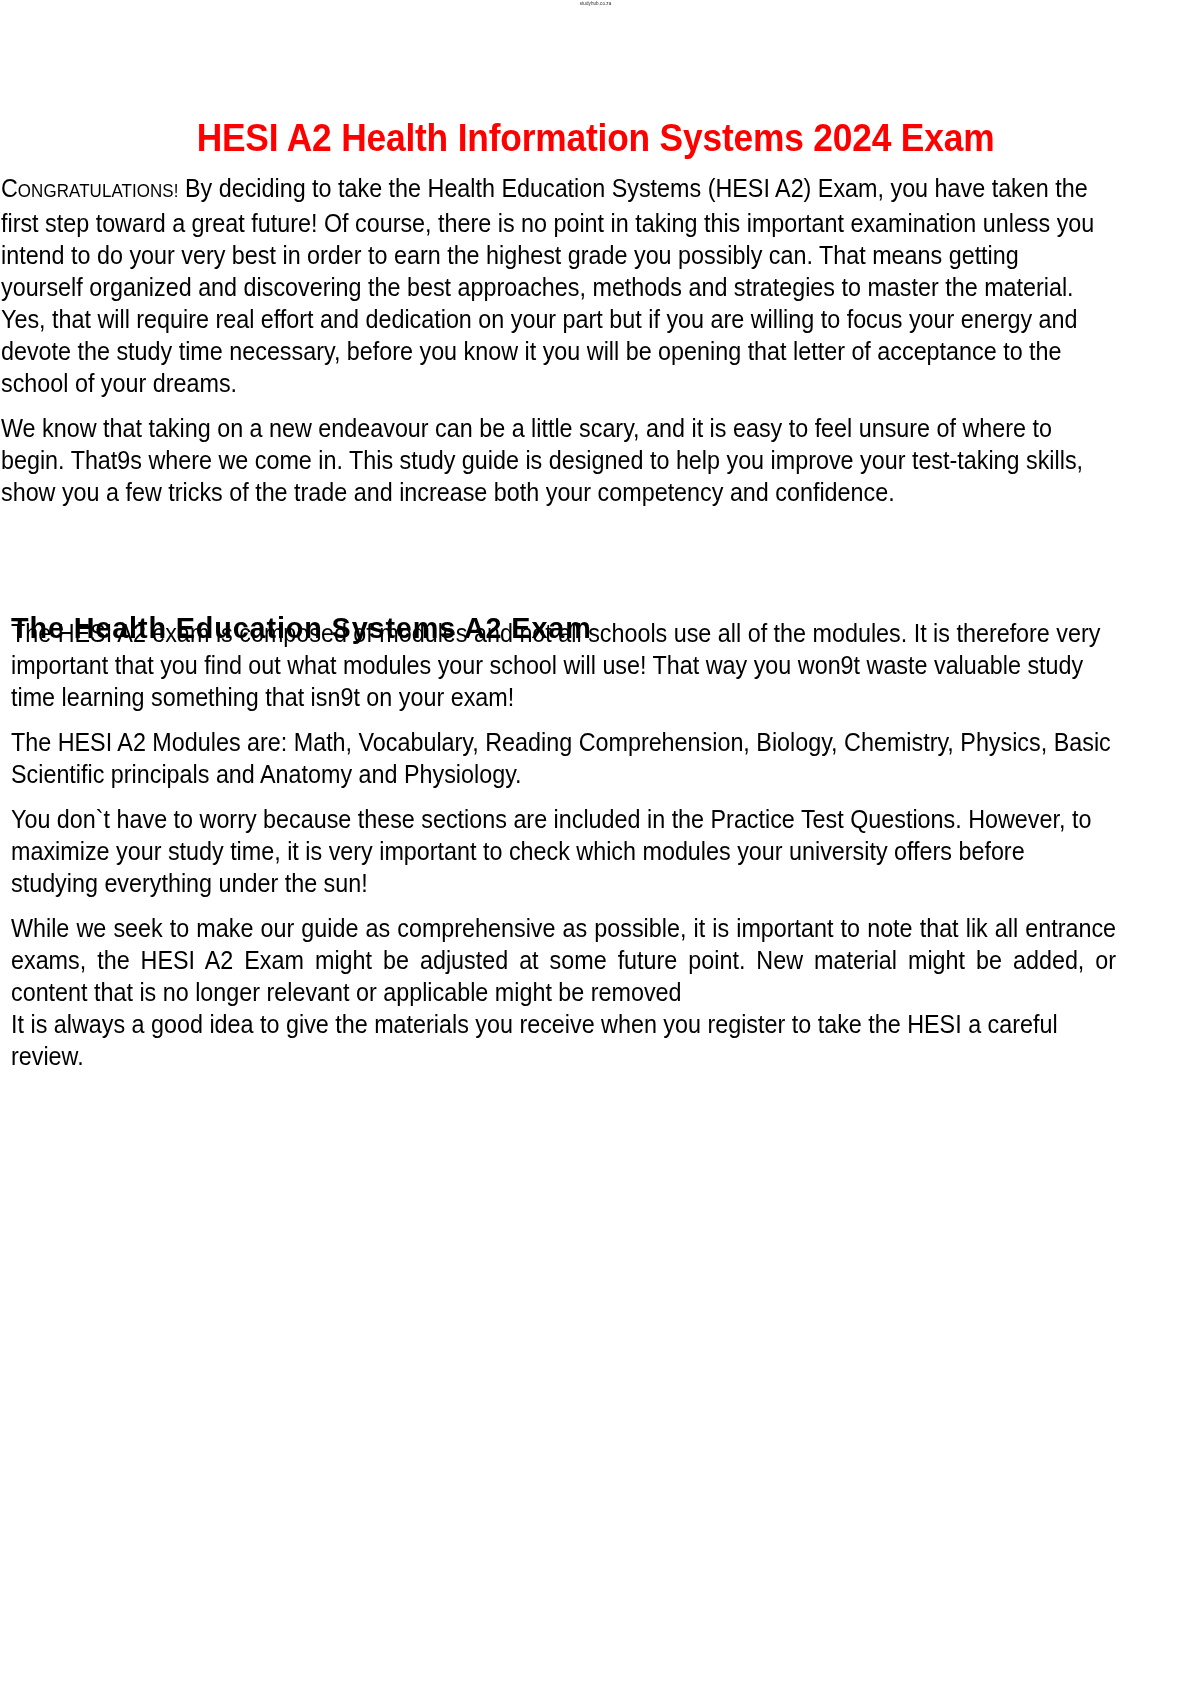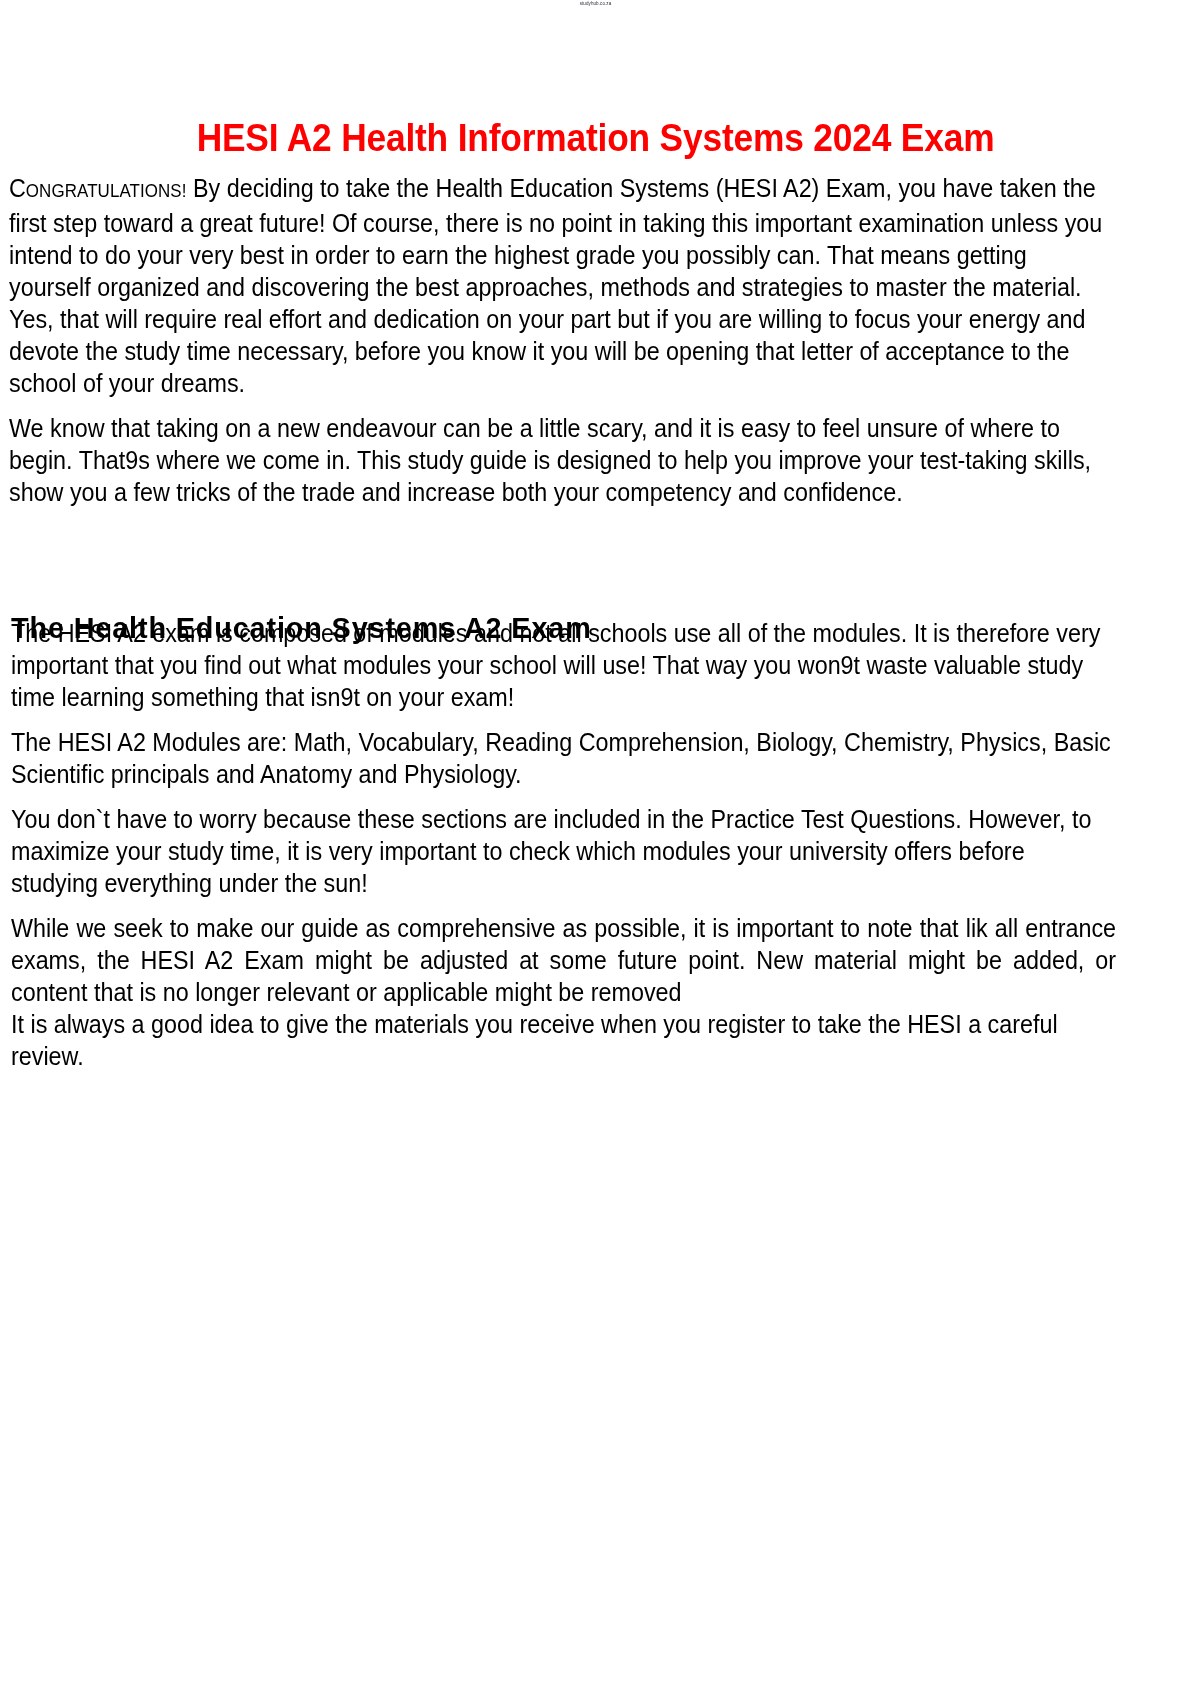--- a/index.html
+++ b/index.html
@@ -53,21 +53,21 @@
     font-size: 38px;
     line-height: 44px;
     letter-spacing: -0.2px;
     transform: scaleX(0.93);
     transform-origin: center center;
   }
 
   .body-block {
     position: absolute;
     top: 172px;
-    left: 9px;
+    left: 1px;
     width: 1105px;
   }
 
   p.para {
     margin: 0 0 13px 0;
     font-family: "Liberation Sans", sans-serif;
     font-size: 25.5px;
     line-height: 32px;
     color: #000000;
     transform: scaleX(0.915);

